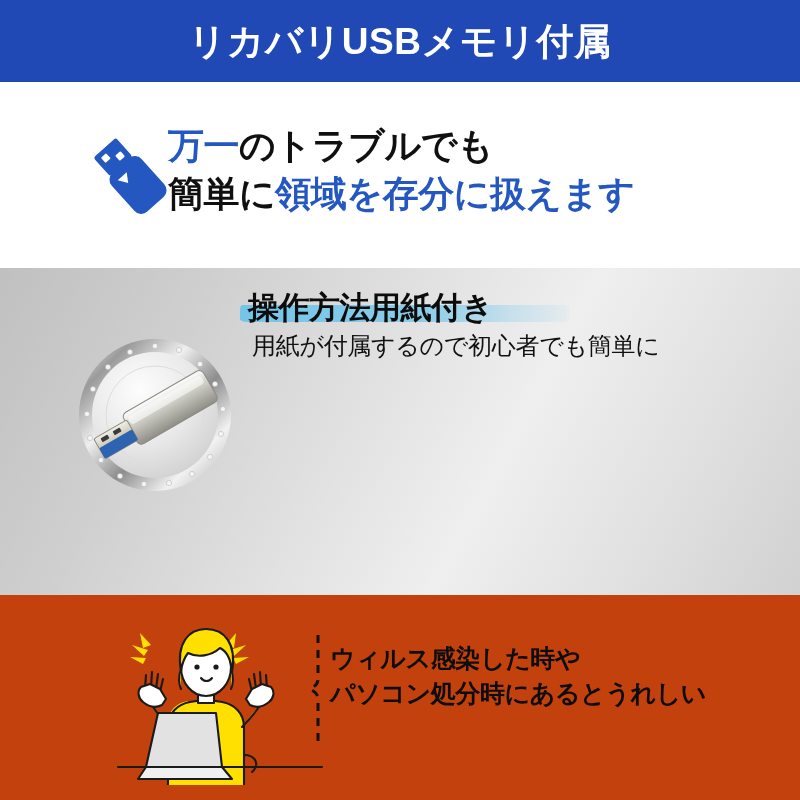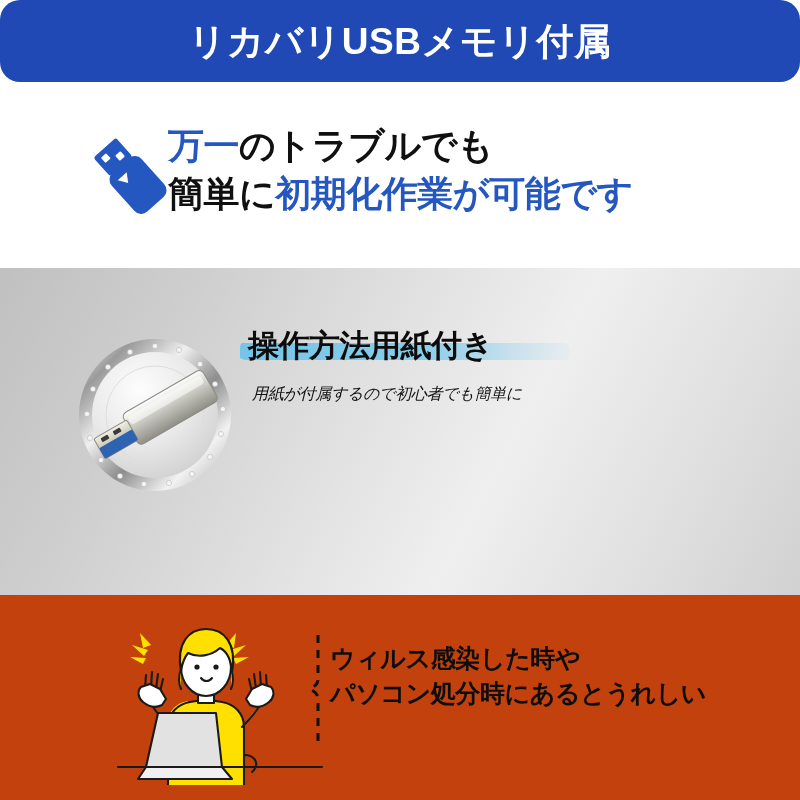--- a/index.html
+++ b/index.html
@@ -18,21 +18,20 @@
   
   .banner {
     position: absolute;
     left: 0; top: 0;
     width: 800px;
     height: 82px;
     background: #2149B5;
     display: flex;
     align-items: center;
     justify-content: center;
-    border-radius: 20px;
   }
   .banner-title {
     color: #ffffff;
     font-size: 37px;
     font-weight: bold;
     letter-spacing: 0.5px;
     line-height: 1;
     white-space: nowrap;
   }
 
@@ -100,21 +99,20 @@
     top: 22px;
     width: 548px;
   }
   .feature-block { position: relative; }
   .feature-block.second { margin-top: 22px; }
 
   .feature-title-wrap {
     position: relative;
     display: inline-block;
     padding: 0 4px;
-    margin-top: 38px;
   }
   .marker-stroke {
     position: absolute;
     left: -4px;
     bottom: 4px;
     height: 17px;
     border-radius: 2px 8px 3px 7px / 6px 4px 7px 3px;
     background: linear-gradient(95deg, rgba(112,196,232,.96) 0%, rgba(130,203,234,.92) 55%, rgba(170,216,238,.55) 82%, rgba(200,228,243,.18) 100%);
     z-index: 0;
   }
@@ -122,27 +120,26 @@
     position: relative;
     z-index: 1;
     font-size: 31px;
     font-weight: bold;
     color: #0c0c0c;
     line-height: 1.16;
     white-space: nowrap;
     letter-spacing: -0.5px;
   }
   .feature-body {
-    margin-top: 19px;
+    margin-top: 4px;
     margin-left: 8px;
-    font-size: 16px;
+    font-size: 24px;
     line-height: 1.33;
     color: #111111;
     letter-spacing: -0.3px;
-    font-style: italic;
   }
   .feature-body div { white-space: nowrap; }
 
   
   .note-section {
     position: absolute;
     left: 0; top: 595px;
     width: 800px;
     height: 255px;
     background: #c2410c;
@@ -196,21 +193,21 @@
         <rect x="48.5" y="21" width="7" height="7" rx="1" fill="#ffffff"></rect>
       </g>
     </svg>
   </div>
 
   <div class="headline-text">
     <div class="headline-line">
       <span class="hl-blue">万一</span><span class="hl-black">のトラブルでも</span>
     </div>
     <div class="headline-line">
-      <span class="hl-black">簡単に</span><span class="hl-blue">初期化作業が可能です</span>
+      <span class="hl-black">簡単に</span><span class="hl-blue">領域を存分に扱えます</span>
     </div>
   </div>
 </div>
 
 <div class="features-section">
 
   <div class="product-photo">
     <svg viewBox="0 0 190 190" width="190" height="190">
       <defs>
         <radialGradient id="discG" cx="38%" cy="30%" r="78%">

